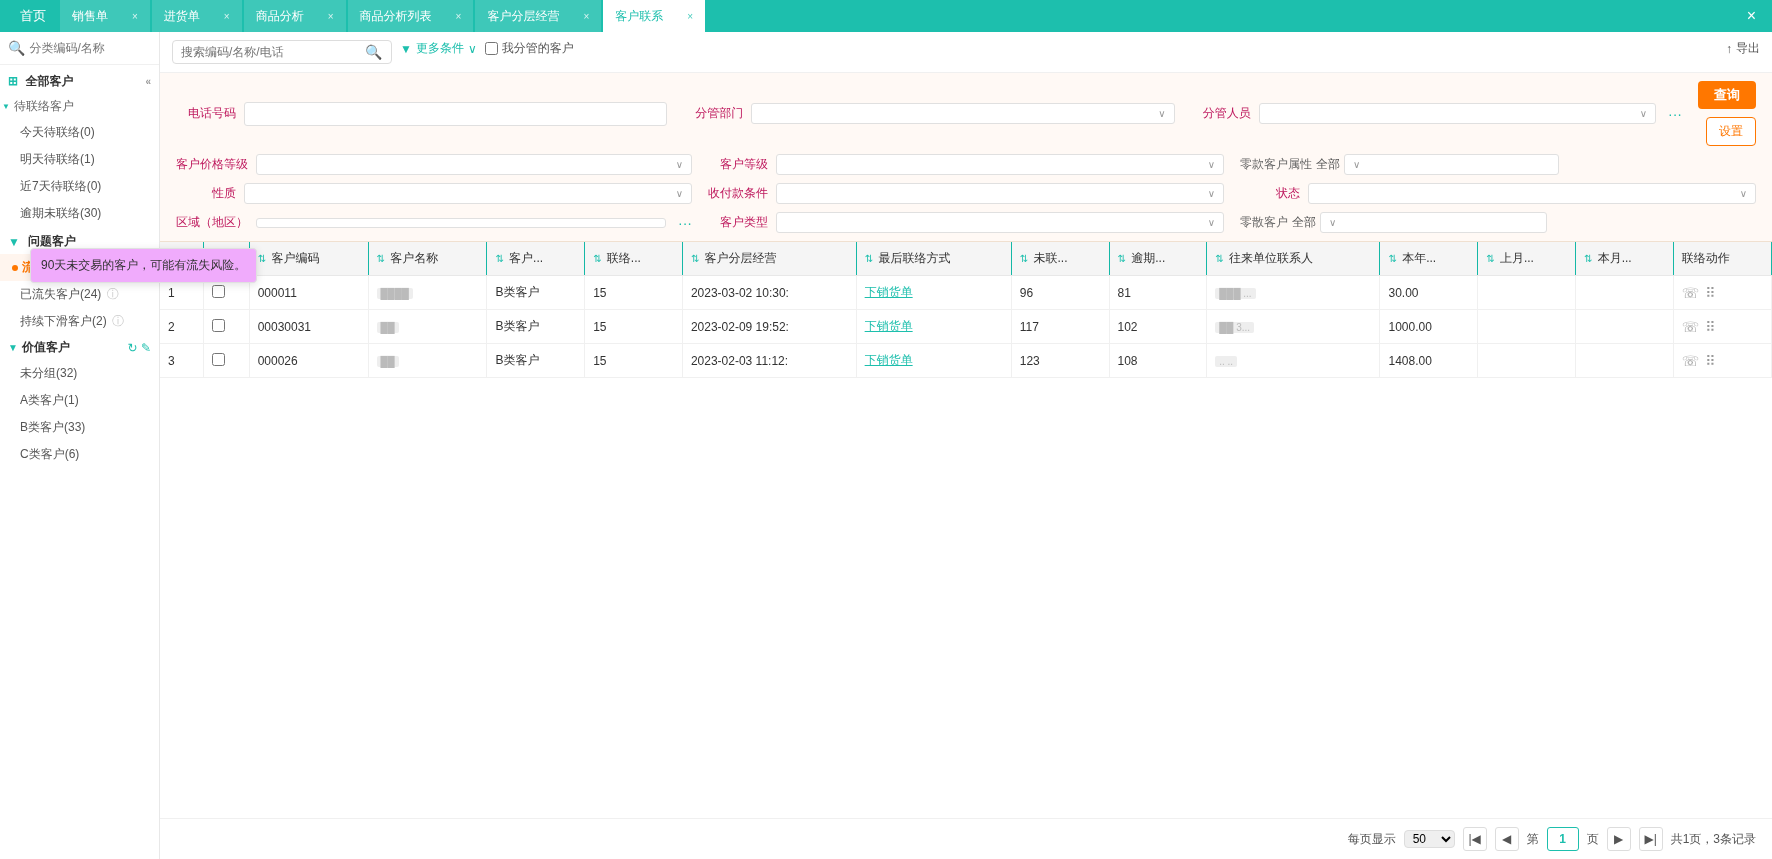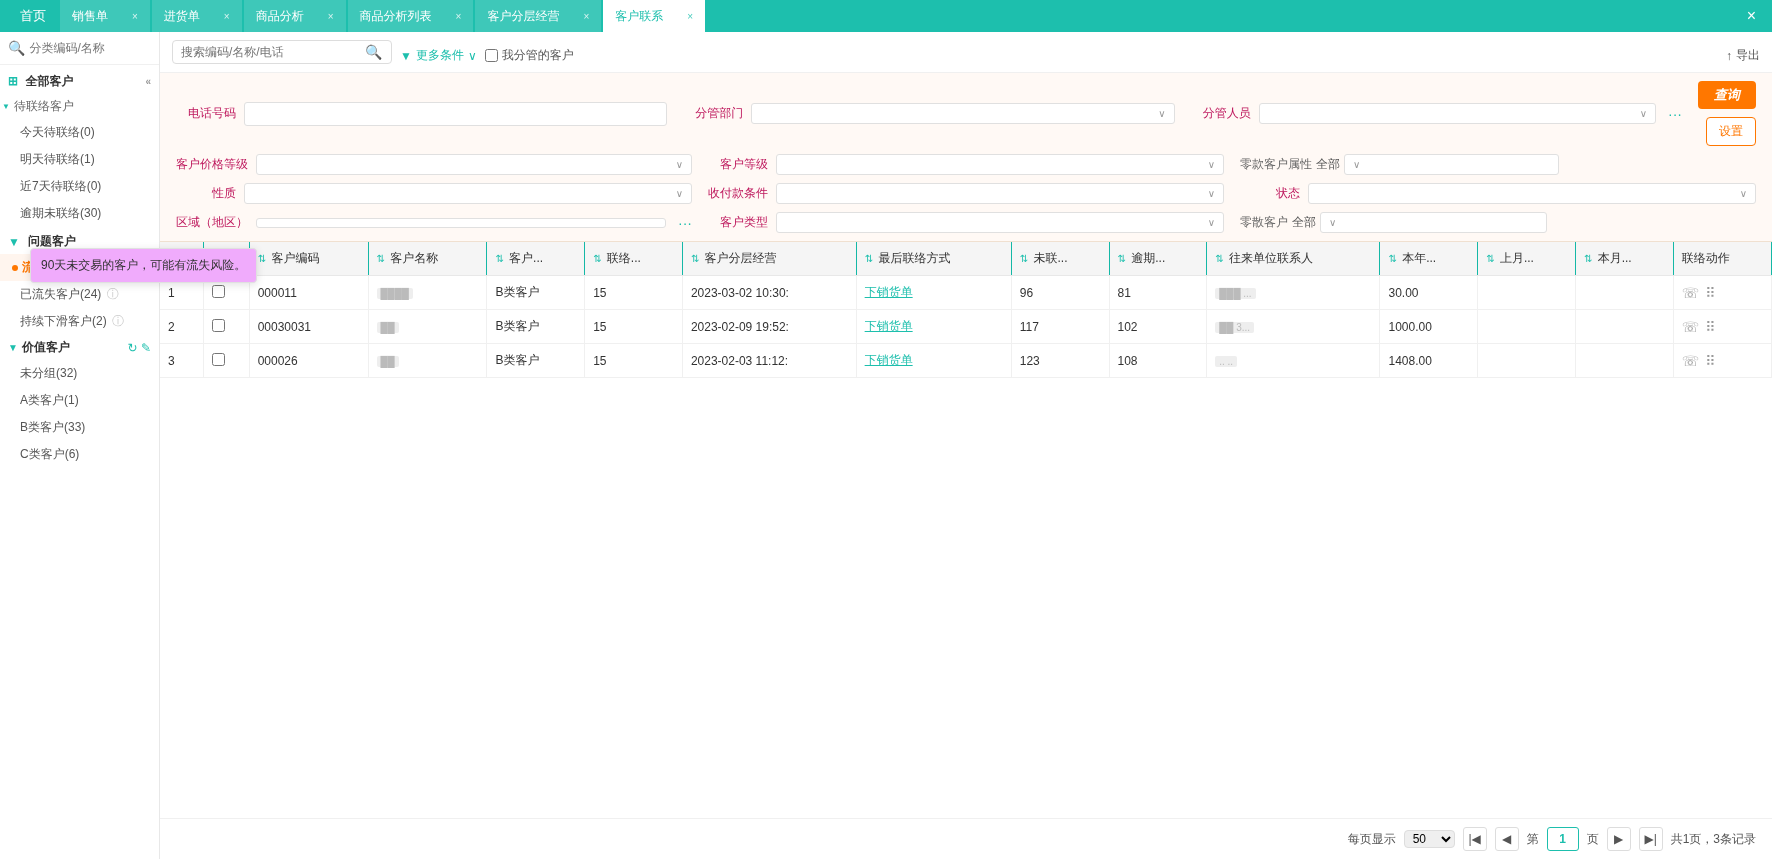--- a/index.html
+++ b/index.html
@@ -125,21 +125,21 @@
       overflow: hidden;
       display: flex;
       flex-direction: column;
       background: white;
     }
 
     
     .search-bar {
       padding: 8px 12px;
       display: flex;
-      align-items: flex-end;
+      align-items: flex-start;
       gap: 8px;
       border-bottom: 1px solid #f0f0f0;
     }
     .search-input-wrap {
       border: 1px solid #ddd;
       border-radius: 4px;
       display: flex;
       align-items: center;
       padding: 3px 8px;
       width: 220px;
@@ -231,21 +231,20 @@
     .filter-dots { color: #1dbfad; cursor: pointer; font-size: 14px; margin-left: 4px; }
     .query-btn {
       background: #ff7700;
       color: white;
       border: none;
       border-radius: 4px;
       padding: 5px 16px;
       cursor: pointer;
       font-size: 13px;
       font-weight: bold;
-      font-style: italic;
     }
     .settings-btn {
       background: white;
       color: #ff7700;
       border: 1px solid #ff7700;
       border-radius: 4px;
       padding: 5px 12px;
       cursor: pointer;
       font-size: 12px;
       margin-top: 4px;

